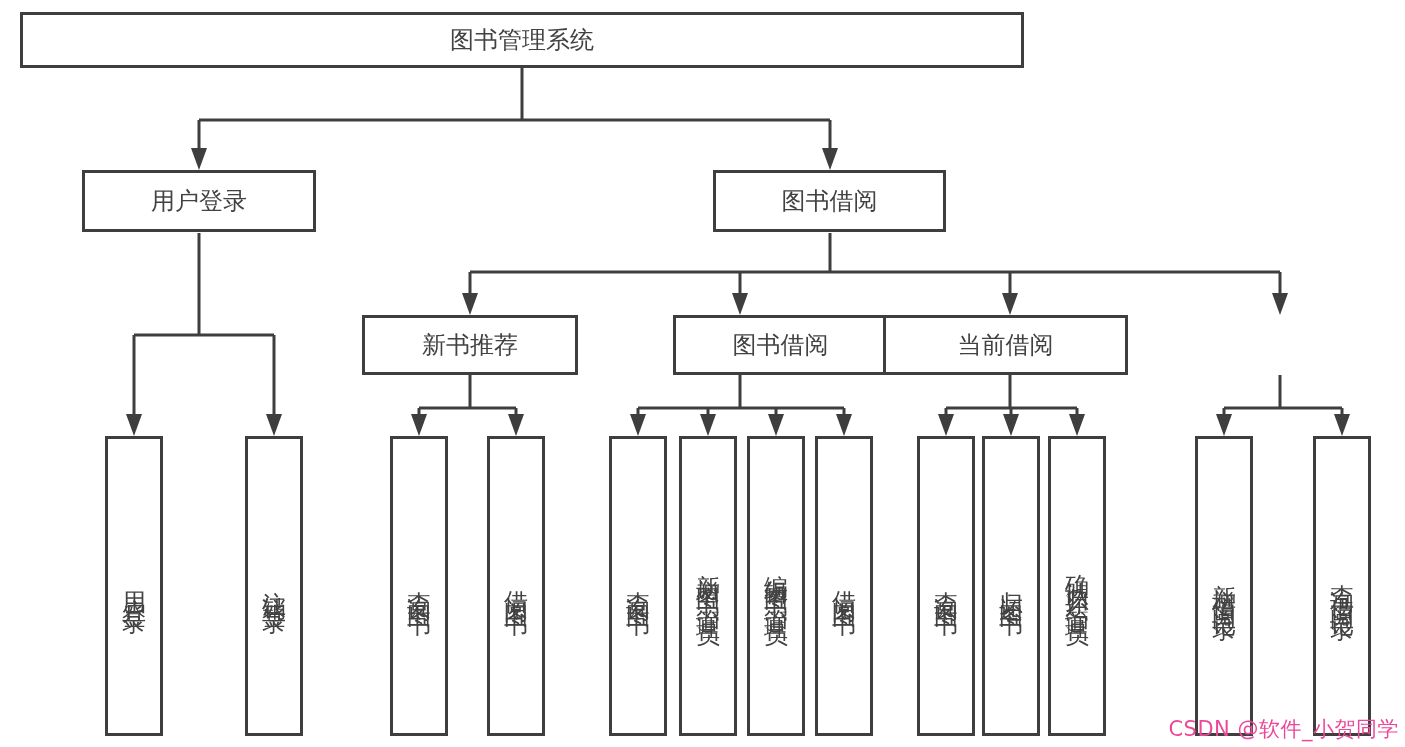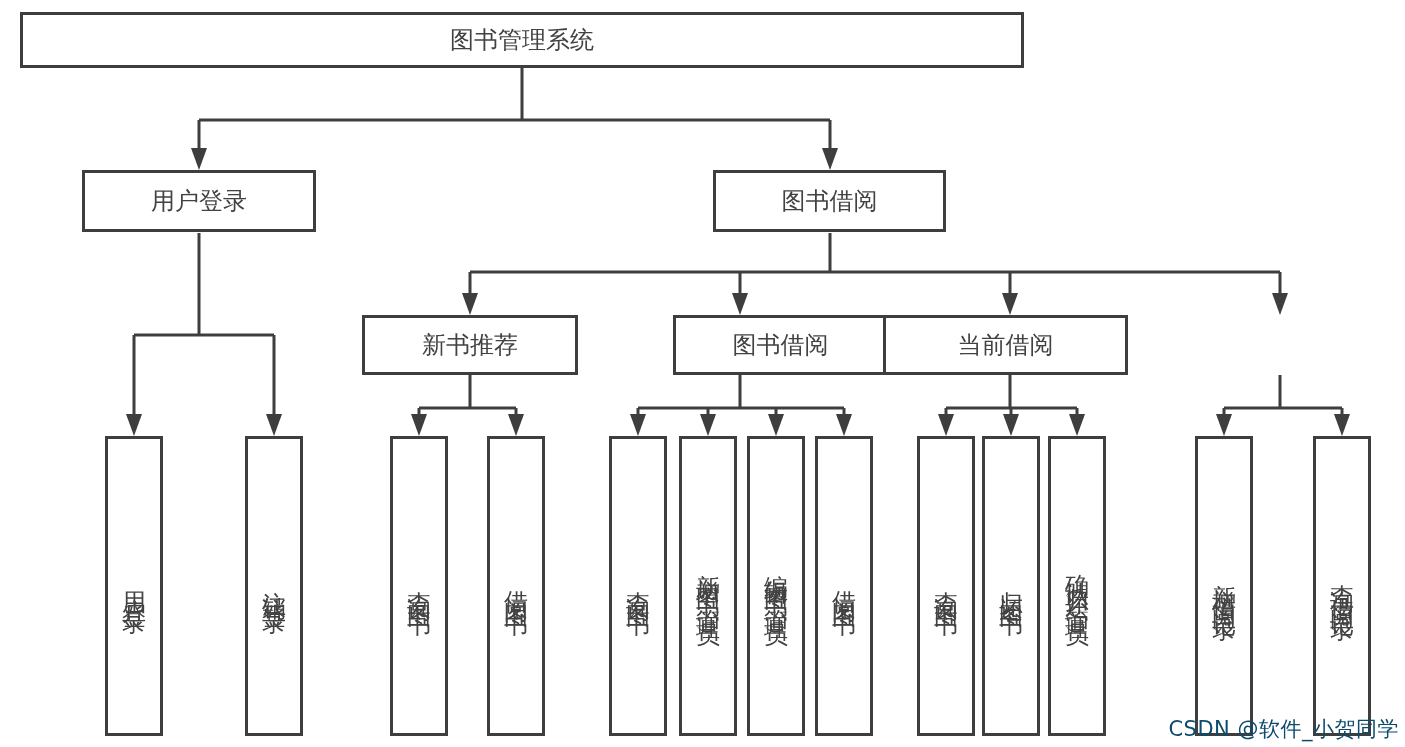--- a/index.html
+++ b/index.html
@@ -35,21 +35,21 @@
     writing-mode: vertical-rl;
     font-size: 24px;
     letter-spacing: 7px;
     line-height: 1.0;
     white-space: nowrap;
   }
   .watermark {
     position: absolute;
     right: 6px; bottom: 4px;
     font-size: 21px;
-    color: #0c4a6e;
+    color: #ec4899;
     letter-spacing: 0.5px;
     white-space: nowrap;
   }
 </style>
 </head>
 <body>
 
 <div class="canvas">
 
   <svg class="connectors" width="1405" height="747" viewBox="0 0 1405 747" xmlns="http://www.w3.org/2000/svg">

